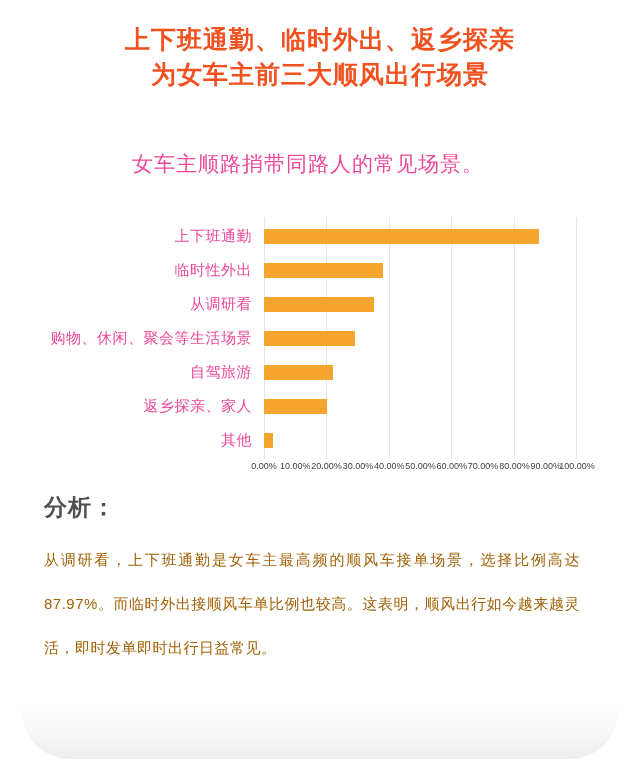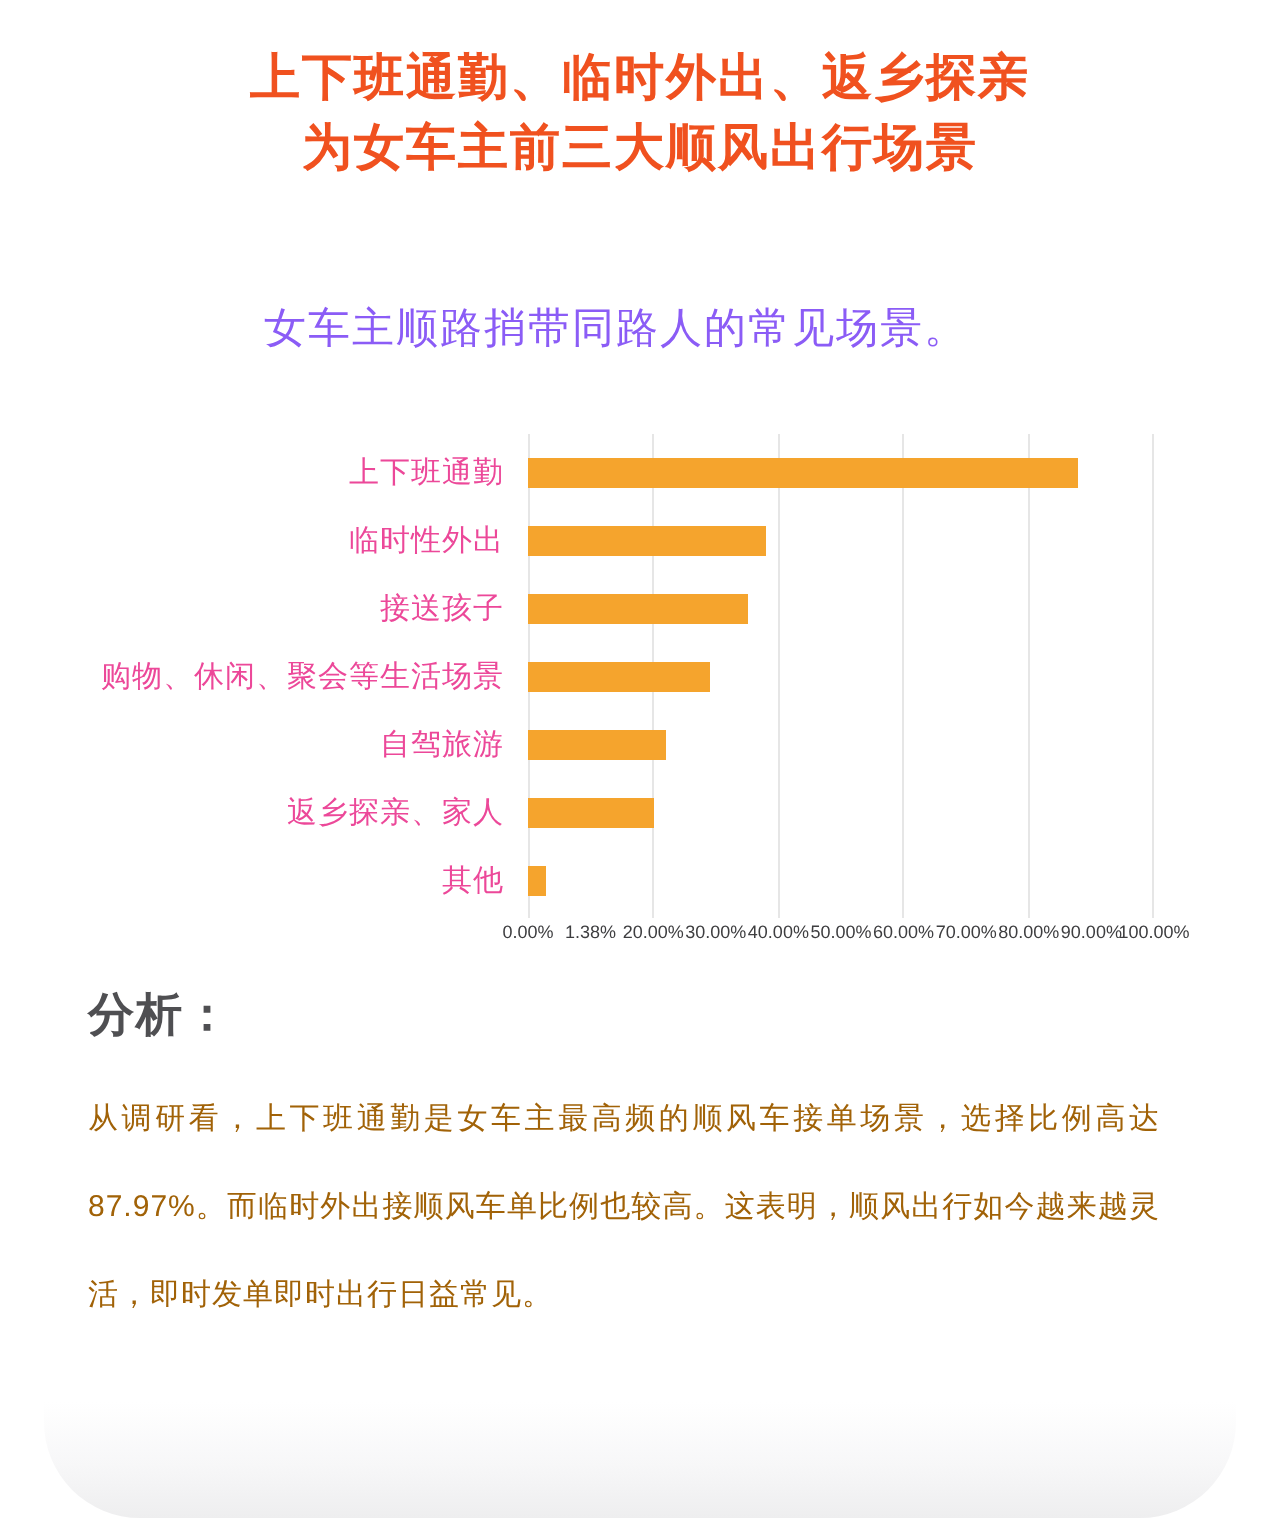--- a/index.html
+++ b/index.html
@@ -41,21 +41,21 @@
     letter-spacing: 1px;
   }
   
   .subtitle {
     position: absolute;
     top: 150px;
     left: 0;
     width: 616px;
     text-align: center;
     font-size: 21px;
-    color: #8b5cf6;
+    color: #ec4899;
     letter-spacing: 1px;
   }
   
   .chart {
     position: absolute;
     left: 40px;
     top: 219px;
     width: 537px;
   }
   .rows {
@@ -164,21 +164,21 @@
             <div class="bar" style="width: 87.97%; background: rgb(245, 164, 45);"></div>
           </div>
         </div>
         <div class="row">
           <div class="cat-label">临时性外出</div>
           <div class="bar-track">
             <div class="bar" style="width: 38%; background: rgb(245, 164, 45);"></div>
           </div>
         </div>
         <div class="row">
-          <div class="cat-label">接送孩子</div>
+          <div class="cat-label">从调研看</div>
           <div class="bar-track">
             <div class="bar" style="width: 35%; background: rgb(245, 164, 45);"></div>
           </div>
         </div>
         <div class="row">
           <div class="cat-label">购物、休闲、聚会等生活场景</div>
           <div class="bar-track">
             <div class="bar" style="width: 29%; background: rgb(245, 164, 45);"></div>
           </div>
         </div>
@@ -196,21 +196,21 @@
         </div>
         <div class="row">
           <div class="cat-label">其他</div>
           <div class="bar-track">
             <div class="bar" style="width: 3%; background: rgb(245, 164, 45);"></div>
           </div>
         </div>
       </div>
     <div class="axis" id="chart-axis">
         <span class="tick" style="left: 0%;">0.00%</span>
-        <span class="tick" style="left: 10%;">1.38%</span>
+        <span class="tick" style="left: 10%;">10.00%</span>
         <span class="tick" style="left: 20%;">20.00%</span>
         <span class="tick" style="left: 30%;">30.00%</span>
         <span class="tick" style="left: 40%;">40.00%</span>
         <span class="tick" style="left: 50%;">50.00%</span>
         <span class="tick" style="left: 60%;">60.00%</span>
         <span class="tick" style="left: 70%;">70.00%</span>
         <span class="tick" style="left: 80%; text-align: right;">80.00%</span>
         <span class="tick" style="left: 90%;">90.00%</span>
         <span class="tick" style="left: 100%;">100.00%</span>
       </div>

